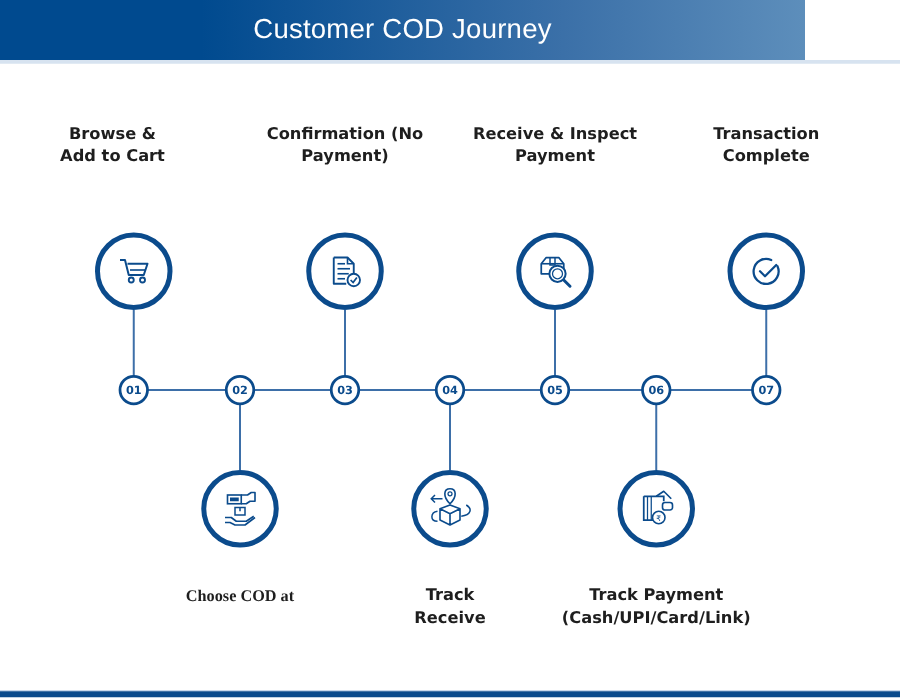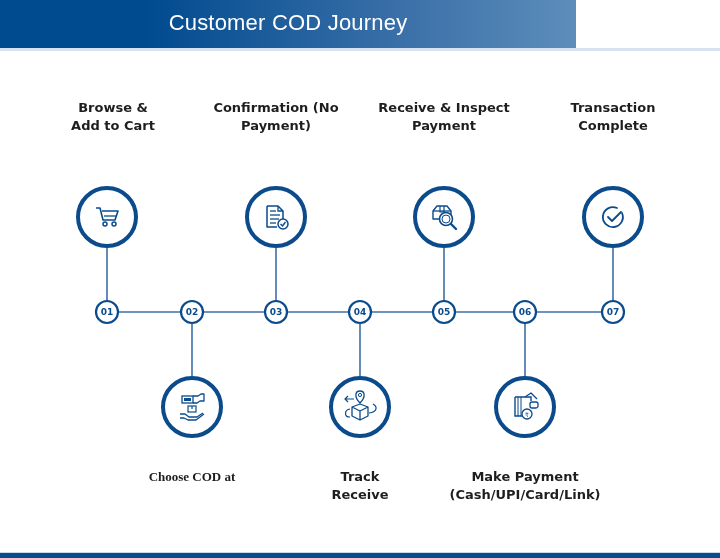--- a/index.html
+++ b/index.html
@@ -1,18 +1,18 @@
 <!DOCTYPE html>
 <html><head>
 <meta charset="utf-8">
 <style>
   html, body { margin: 0; padding: 0; }
   body { width: 720px; height: 558px; background: #ffffff; position: relative; overflow: hidden;
          font-family: "Liberation Sans", "DejaVu Sans", sans-serif; }
-  .header { position: absolute; left: 0; top: 0; width: 576px; height: 48px;
+  .header { position: absolute; left: 0; top: 0; width: 644px; height: 48px;
             background: linear-gradient(90deg, #004a8f 0%, #004a8f 25%, #3b70a8 70%, #5d8ebb 100%);
             display: flex; align-items: center; justify-content: center; }
   .header-line { position: absolute; left: 0; top: 48px; width: 720px; height: 3px; background: #d7e3f0; }
   .title { color: #ffffff; font-size: 22px; font-weight: normal; letter-spacing: 0.2px; margin-top: -2px; }
   .footer-bar { position: absolute; left: 0; bottom: 0; width: 720px; height: 5px; background: #0b4b8c; }
   .footer-line { position: absolute; left: 0; bottom: 5px; width: 720px; height: 1px; background: #c9d8ea; }
   svg.diagram { position: absolute; left: 0; top: 0; }
   .label { position: absolute; width: 170px; text-align: center; color: #1e1e1e; font-size: 14px;
            line-height: 18px; font-weight: bold; font-family: "DejaVu Sans", sans-serif; transform: translateX(-50%); font-size: 13px; }
   .node-num { font-family: "DejaVu Sans", sans-serif; font-size: 9px; font-weight: bold; fill: #0b4b8c; }
@@ -144,41 +144,41 @@
         <circle cx="613" cy="217" r="29" fill="#fff" stroke="#0b4b8c" stroke-width="4"></circle>
         <g transform="translate(613,217)">
           <path d="M9,-4 A10,10 0 1 1 4,-9" fill="none" stroke="#0b4b8c" stroke-width="1.8" stroke-linecap="round"></path>
           <path d="M-5,0 l4,4 l9,-9" fill="none" stroke="#0b4b8c" stroke-width="1.8" stroke-linecap="round" stroke-linejoin="round"></path>
         </g>
       </g>
     </g>
 </svg>
 
 <div id="labels">
-    <div class="label" style="left: 113px; top: 99px;">
+    <div class="label" style="left: 90px; top: 99px;">
       <div>Browse &amp;</div>
       <div>Add to Cart</div>
     </div>
     <div class="label" style="left: 192px; top: 468px; font-family: Liberation Serif, serif;">
       <div>Choose COD at</div>
     </div>
     <div class="label" style="left: 276px; top: 99px;">
       <div>Confirmation (No</div>
       <div>Payment)</div>
     </div>
     <div class="label" style="left: 360px; top: 468px;">
       <div>Track</div>
       <div>Receive</div>
     </div>
     <div class="label" style="left: 444px; top: 99px;">
       <div>Receive &amp; Inspect</div>
       <div>Payment</div>
     </div>
     <div class="label" style="left: 525px; top: 468px;">
-      <div>Make Payment</div>
+      <div>Track Payment</div>
       <div>(Cash/UPI/Card/Link)</div>
     </div>
     <div class="label" style="left: 613px; top: 99px;">
       <div>Transaction</div>
       <div>Complete</div>
     </div>
   </div>
 
 <div class="footer-line"></div>
 <div class="footer-bar"></div>

